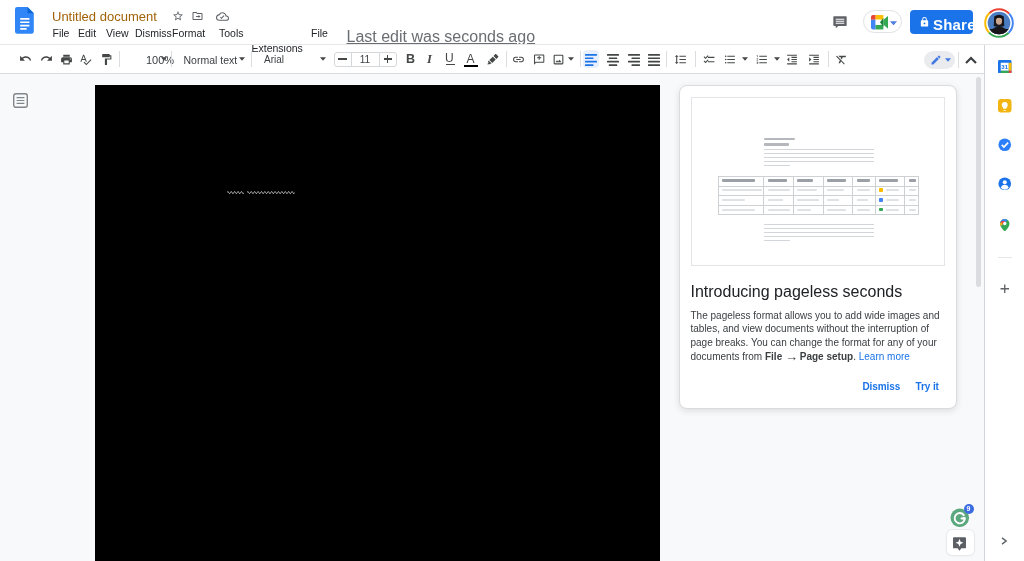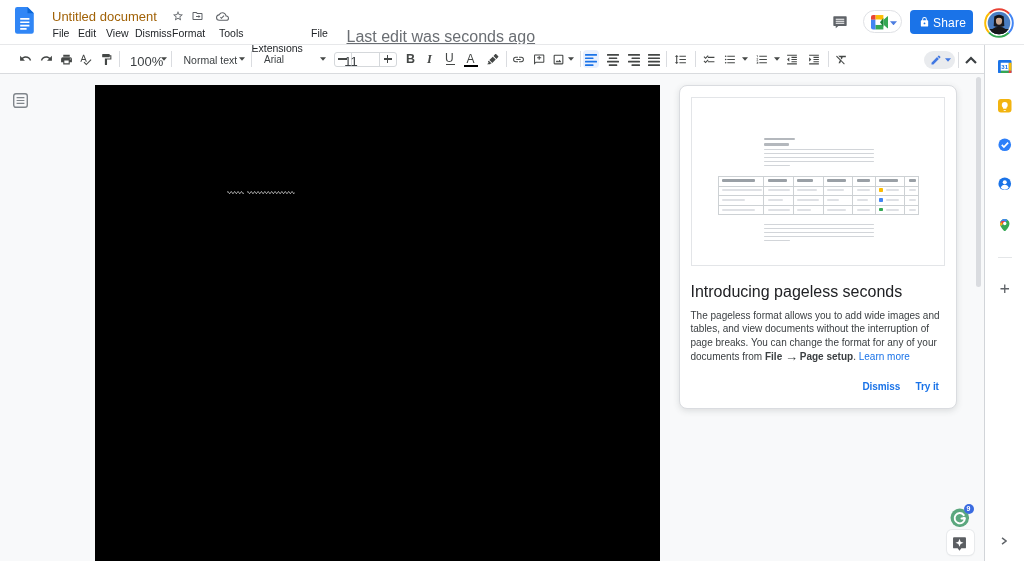--- a/index.html
+++ b/index.html
@@ -46,21 +46,21 @@
 <path d="M24 5.5 L17.5 14 L24 22.5 Z" fill="#188038" transform="rotate(0)"></path>
 <path d="M24 9.5 L32 2.5 a1.5 1.5 0 0 1 2 1.5 V24 a1.5 1.5 0 0 1-2 1.5 L24 18.5 Z" fill="#34a853"></path>
 </svg>
 <svg class="abs" style="left:890px;top:20.5px" width="7" height="4.5" viewBox="0 0 10 6">
     <path d="M0 0 L10 0 L5 6 Z" fill="#4c7de0"></path>
   </svg>
 <div class="abs" style="left:909.5px;top:9.5px;width:63px;height:24.5px;background:#1a73e8;border-radius:4px"></div>
 <svg class="abs" style="left:919px;top:14.5px" width="11" height="14" viewBox="0 0 24 24" fill="#fff">
     <path d="M12,17A2,2 0 0,0 14,15C14,13.89 13.1,13 12,13A2,2 0 0,0 10,15A2,2 0 0,0 12,17M18,8A2,2 0 0,1 20,10V20A2,2 0 0,1 18,22H6A2,2 0 0,1 4,20V10C4,8.89 4.9,8 6,8H7V6A5,5 0 0,1 12,1A5,5 0 0,1 17,6V8H18M12,3A3,3 0 0,0 9,6V8H15V6A3,3 0 0,0 12,3Z"></path>
   </svg>
-<div class="abs" style="left:933px;top:16px;font-size:12px;font-weight:normal;color:#fff;letter-spacing:.2px">Share</div>
+<div class="abs" style="left:933px;top:16px;font-size:15px;font-weight:bold;color:#fff;letter-spacing:.2px">Share</div>
 <svg class="abs" style="left:983.5px;top:8px" width="30" height="30" viewBox="0 0 30 30">
 <circle cx="15" cy="15" r="13.8" fill="none" stroke="#e94235" stroke-width="2" stroke-dasharray="21.7 65.1" stroke-dashoffset="32.55"></circle>
 <circle cx="15" cy="15" r="13.8" fill="none" stroke="#fbbc04" stroke-width="2" stroke-dasharray="21.7 65.1" stroke-dashoffset="54.25"></circle>
 <circle cx="15" cy="15" r="13.8" fill="none" stroke="#34a853" stroke-width="2" stroke-dasharray="21.7 65.1" stroke-dashoffset="75.95"></circle>
 <circle cx="15" cy="15" r="13.8" fill="none" stroke="#4285f4" stroke-width="2" stroke-dasharray="21.7 65.1" stroke-dashoffset="10.85"></circle>
 <circle cx="15" cy="15" r="12.3" fill="#fff"></circle>
 <clipPath id="avc">
       <circle cx="15" cy="15" r="11.3"></circle>
     </clipPath>
 <g clip-path="url(#avc)">
@@ -82,39 +82,39 @@
 <svg class="abs" style="left:60px;top:52.5px" width="13" height="13" viewBox="0 0 24 24" fill="#444746">
     <path d="M18,3H6V7H18M19,12A1,1 0 0,1 18,11A1,1 0 0,1 19,10A1,1 0 0,1 20,11A1,1 0 0,1 19,12M16,19H8V14H16M19,8H5A3,3 0 0,0 2,11V17H6V21H18V17H22V11A3,3 0 0,0 19,8Z"></path>
   </svg>
 <svg class="abs" style="left:78.5px;top:52.5px" width="13" height="13" viewBox="0 0 24 24" fill="#444746">
     <path d="M12.45,16H14.54L9.43,3H7.57L2.46,16H4.55L5.67,13H11.31L12.45,16M6.43,11L8.5,5.48L10.57,11H6.43M21.59,11.59L13.5,19.68L9.83,16L8.42,17.41L13.5,22.5L23,13L21.59,11.59Z"></path>
   </svg>
 <svg class="abs" style="left:99.5px;top:52.5px" width="13" height="13" viewBox="0 0 24 24" fill="#444746">
     <path d="M18,4V3A1,1 0 0,0 17,2H5A1,1 0 0,0 4,3V7A1,1 0 0,0 5,8H17A1,1 0 0,0 18,7V6H19V10H9V21A1,1 0 0,0 10,22H12A1,1 0 0,0 13,21V12H21V4H18Z"></path>
   </svg>
 <div class="abs" style="left:118.7px;top:51px;width:1px;height:16px;background:#dadce0"></div>
-<div class="abs" style="left:130px;top:53.5px;font-size:13px;color:#3c4043">100%</div>
+<div class="abs" style="left:146px;top:53.5px;font-size:11px;color:#3c4043">100%</div>
 <svg class="abs" style="left:160.5px;top:57px" width="6" height="4" viewBox="0 0 10 6" fill="#444746">
     <path d="M0 0 L10 0 L5 6 Z"></path>
   </svg>
 <div class="abs" style="left:170.8px;top:51px;width:1px;height:16px;background:#dadce0"></div>
 <div class="abs" style="left:183.5px;top:53.5px;font-size:10.5px;color:#3c4043">Normal text</div>
 <svg class="abs" style="left:239px;top:57px" width="6" height="4" viewBox="0 0 10 6" fill="#444746">
     <path d="M0 0 L10 0 L5 6 Z"></path>
   </svg>
 <div class="abs" style="left:251.2px;top:51px;width:1px;height:16px;background:#dadce0"></div>
 <div class="abs" style="left:264px;top:53.5px;font-size:10px;color:#3c4043">Arial</div>
 <svg class="abs" style="left:320px;top:57px" width="6" height="4" viewBox="0 0 10 6" fill="#444746">
     <path d="M0 0 L10 0 L5 6 Z"></path>
   </svg>
 <div class="abs" style="left:334px;top:51.5px;width:62.5px;height:15.5px;border:1px solid #d5d8db;border-radius:3px"></div>
 <div class="abs" style="left:350.5px;top:51.5px;width:1px;height:15.5px;background:#d5d8db"></div>
 <div class="abs" style="left:378.8px;top:51.5px;width:1px;height:15.5px;background:#d5d8db"></div>
 <div class="abs" style="left:338px;top:58.2px;width:8.5px;height:1.6px;background:#444746"></div>
-<div class="abs" style="left:344px;top:53.5px;width:14px;text-align:center;font-size:13px;color:#3c4043">11</div>
+<div class="abs" style="left:358px;top:53.5px;width:14px;text-align:center;font-size:10px;color:#3c4043">11</div>
 <div class="abs" style="left:383.5px;top:58.2px;width:8.5px;height:1.6px;background:#444746"></div>
 <div class="abs" style="left:386.9px;top:54.8px;width:1.6px;height:8.5px;background:#444746"></div>
 <div class="abs" style="left:406px;top:52px;font-size:12.5px;font-weight:bold;color:#444746">B</div>
 <div class="abs" style="left:427px;top:52px;font-size:12.5px;font-style:italic;color:#444746;font-family:'Liberation Serif',serif;font-weight:bold">I</div>
 <div class="abs" style="left:445px;top:51px;font-size:12px;color:#444746">U</div>
 <div class="abs" style="left:445.5px;top:63.5px;width:9px;height:1.2px;background:#444746"></div>
 <div class="abs" style="left:463.5px;top:51.5px;width:14px;text-align:center;font-size:12px;color:#444746">A</div>
 <div class="abs" style="left:463.5px;top:64.5px;width:14px;height:2.5px;background:#000"></div>
 <svg class="abs" style="left:486px;top:52.5px" width="13" height="13" viewBox="0 0 24 24" fill="#444746">
     <path d="M18.5,1.15C18.11,0.76 17.47,0.76 17.08,1.15L13.54,4.69L19.31,10.46L22.85,6.92C23.24,6.53 23.24,5.89 22.85,5.5L18.5,1.15M12.13,6.1L5.5,12.73L11.27,18.5L17.9,11.87L12.13,6.1M4.44,13.9L3.13,15.21C2.74,15.6 2.74,16.24 3.13,16.63L4.25,17.75L1,21H6.9L8.35,19.55L10.1,19.56L4.44,13.9Z" transform="scale(0.95) translate(1,1)"></path>

